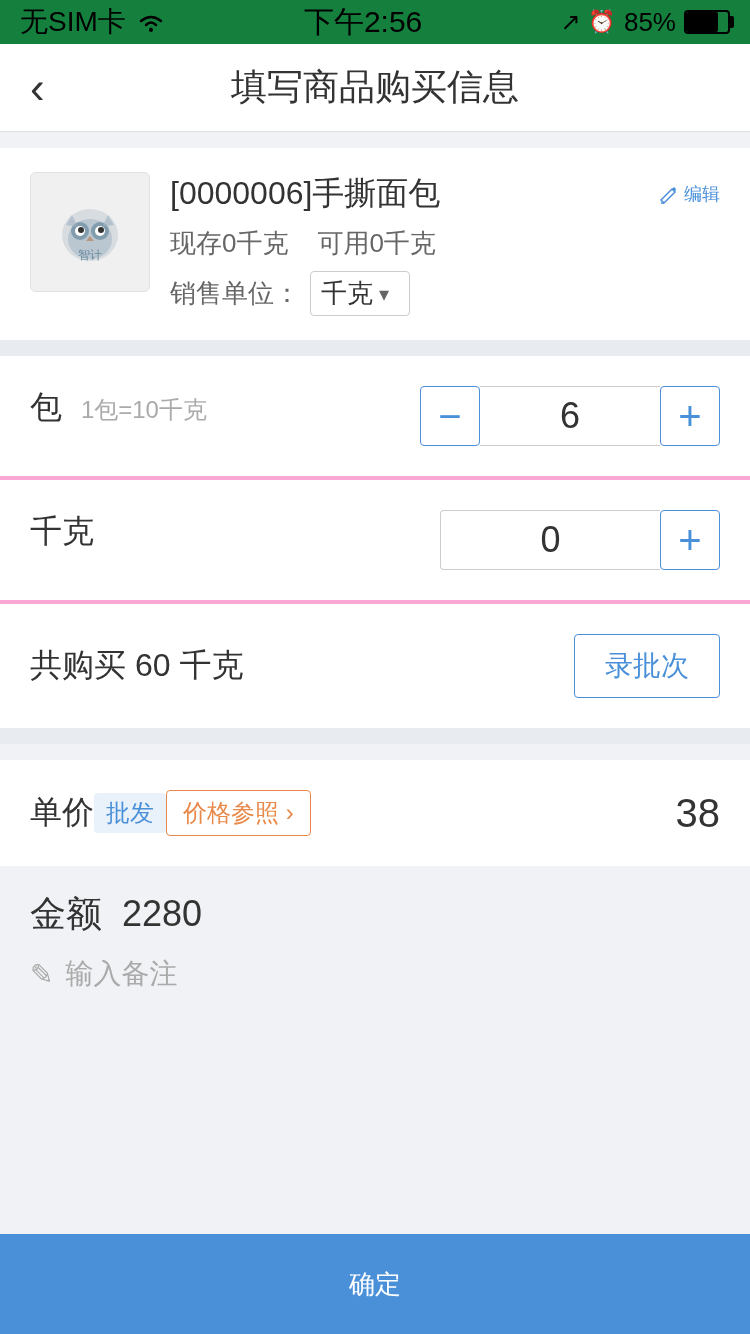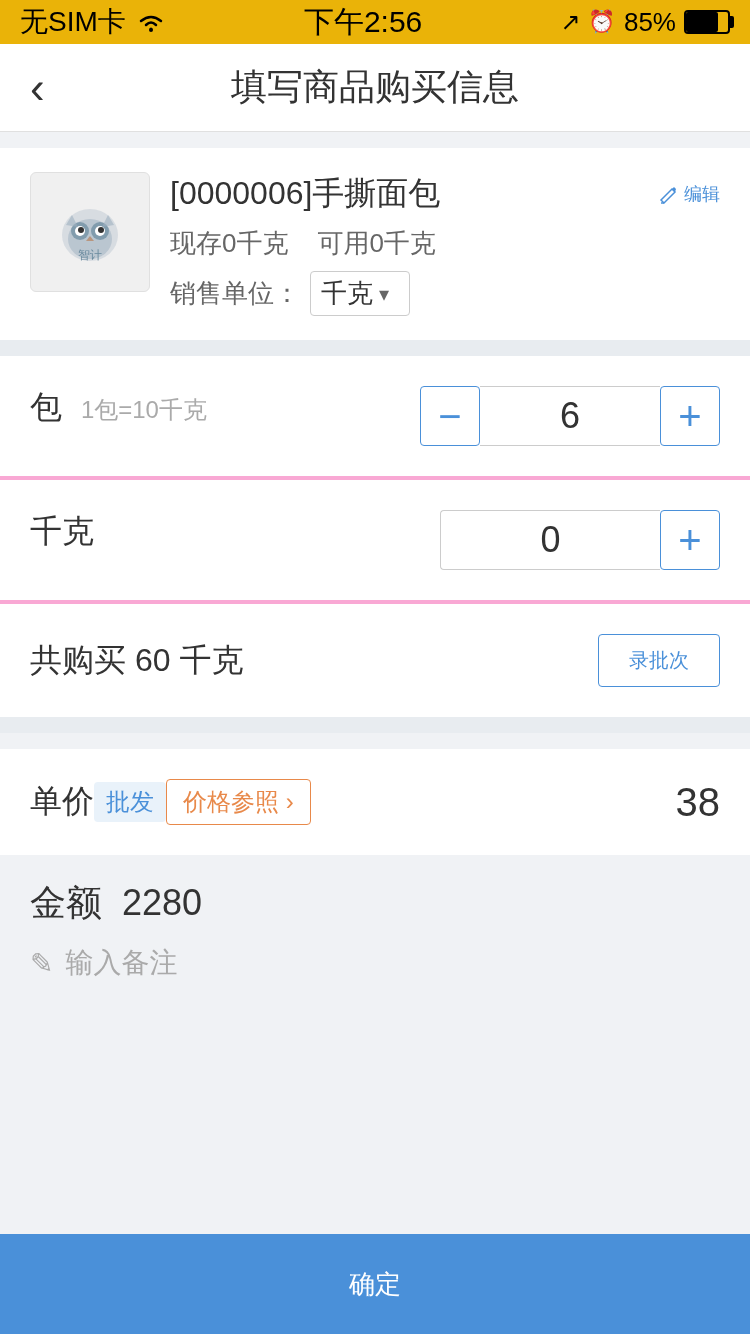--- a/index.html
+++ b/index.html
@@ -10,21 +10,21 @@
       font-family: -apple-system, "PingFang SC", "Helvetica Neue", Arial, sans-serif;
       background: #f0f2f5;
       font-size: 32px;
       position: relative;
     }
 
     
     .status-bar {
       width: 750px;
       height: 44px;
-      background: #eab308;
+      background: #15803d;
       display: flex;
       align-items: center;
       justify-content: space-between;
       padding: 0 20px;
       font-size: 28px;
       color: #000;
     }
     .status-left {
       display: flex;
       align-items: center;
@@ -237,21 +237,21 @@
       justify-content: space-between;
       padding: 30px;
     }
     .total-text {
       font-size: 32px;
       color: #333;
     }
     .batch-btn {
       border: 1px solid #4a90d9;
       color: #4a90d9;
-      font-size: 20px;
+      font-size: 28px;
       padding: 12px 30px;
       border-radius: 4px;
       cursor: pointer;
       background: #fff;
     }
 
     
     .price-section {
       background: #fff;
       padding: 30px;

